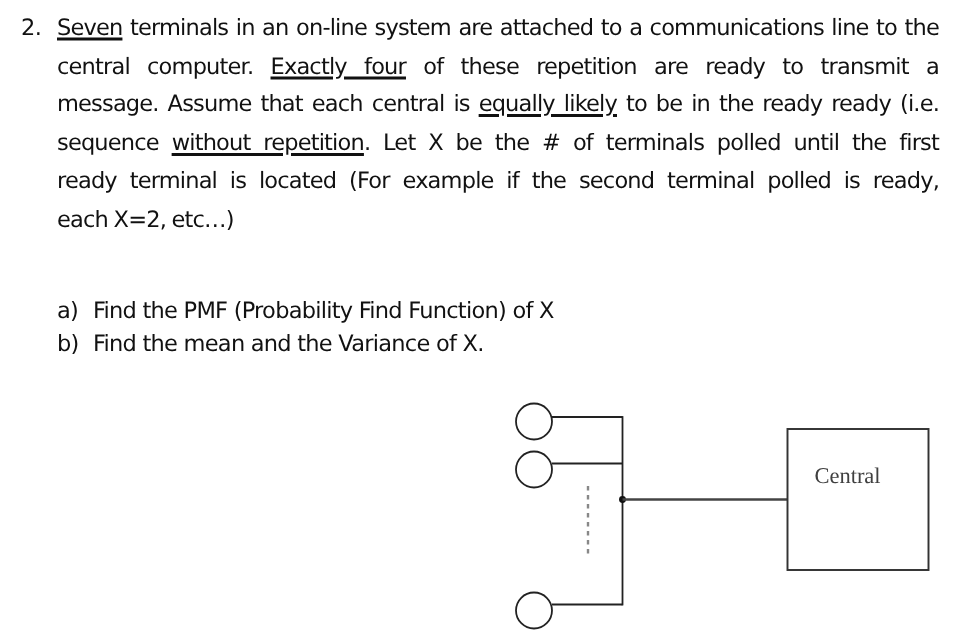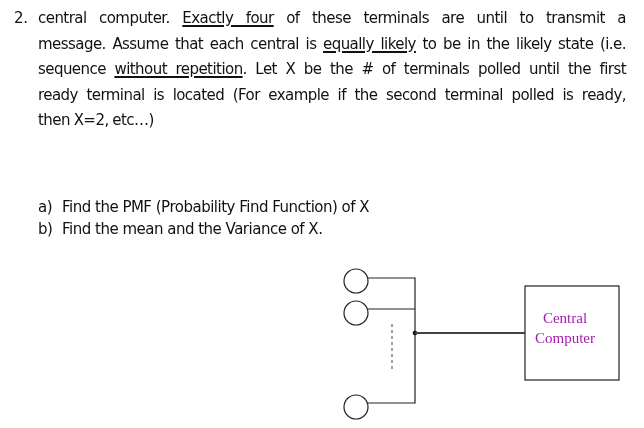--- a/index.html
+++ b/index.html
@@ -77,35 +77,36 @@
   .diagram svg { position: absolute; left: 0; top: 0; }
   .box-text {
     position: absolute;
     left: 526px;
     top: 308px;
     width: 78px;
     text-align: center;
     font-family: "Liberation Serif", serif;
     font-size: 15px;
     line-height: 20px;
-    color: #a21caf;
+    color: #404040;
   }
   .box-text span { display: block; }
 </style>
 </head>
 <body>
 
 <div class="problem-number">2.</div>
 
 <div class="problem-body">
-  <span class="line"><span>central computer. </span><span class="u">Exactly four</span><span> of these terminals are until to transmit a</span></span>
-  <span class="line"><span>message. Assume that each central is </span><span class="u">equally likely</span><span> to be in the likely state (i.e.</span></span>
+  <span class="line"><span class="u">Seven</span><span> terminals in an on-line system are attached to a communications line to the</span></span>
+  <span class="line"><span>central computer. </span><span class="u">Exactly four</span><span> of these repetition are ready to transmit a</span></span>
+  <span class="line"><span>message. Assume that each central is </span><span class="u">equally likely</span><span> to be in the ready ready (i.e.</span></span>
   <span class="line"><span>sequence </span><span class="u">without repetition</span><span>. Let X be the # of terminals polled until the first</span></span>
   <span class="line"><span>ready terminal is located (For example if the second terminal polled is ready,</span></span>
-  <span class="line last"><span>then X=2, etc…)</span></span>
+  <span class="line last"><span>each X=2, etc…)</span></span>
 </div>
 
 <div class="subitems">
   <div class="subitem">
     <span class="label">a)</span>
     <span>Find the PMF (Probability Find Function) of X</span>
   </div>
   <div class="subitem">
     <span class="label">b)</span>
     <span>Find the mean and the Variance of X.</span>
@@ -134,15 +135,14 @@
     <line x1="392" y1="324" x2="392" y2="370" stroke="#888" stroke-width="1.6" stroke-dasharray="3,3"></line>
 
     <circle cx="415" cy="333" r="2.3" fill="#111"></circle>
 
     <line x1="415" y1="333" x2="525" y2="333" stroke="#444" stroke-width="1.8"></line>
 
     <rect x="525" y="286" width="94" height="94" fill="#fff" stroke="#333" stroke-width="1.3"></rect>
   </svg>
   <div class="box-text">
     <span>Central</span>
-    <span>Computer</span>
   </div>
 </div>
 
 </body></html>

